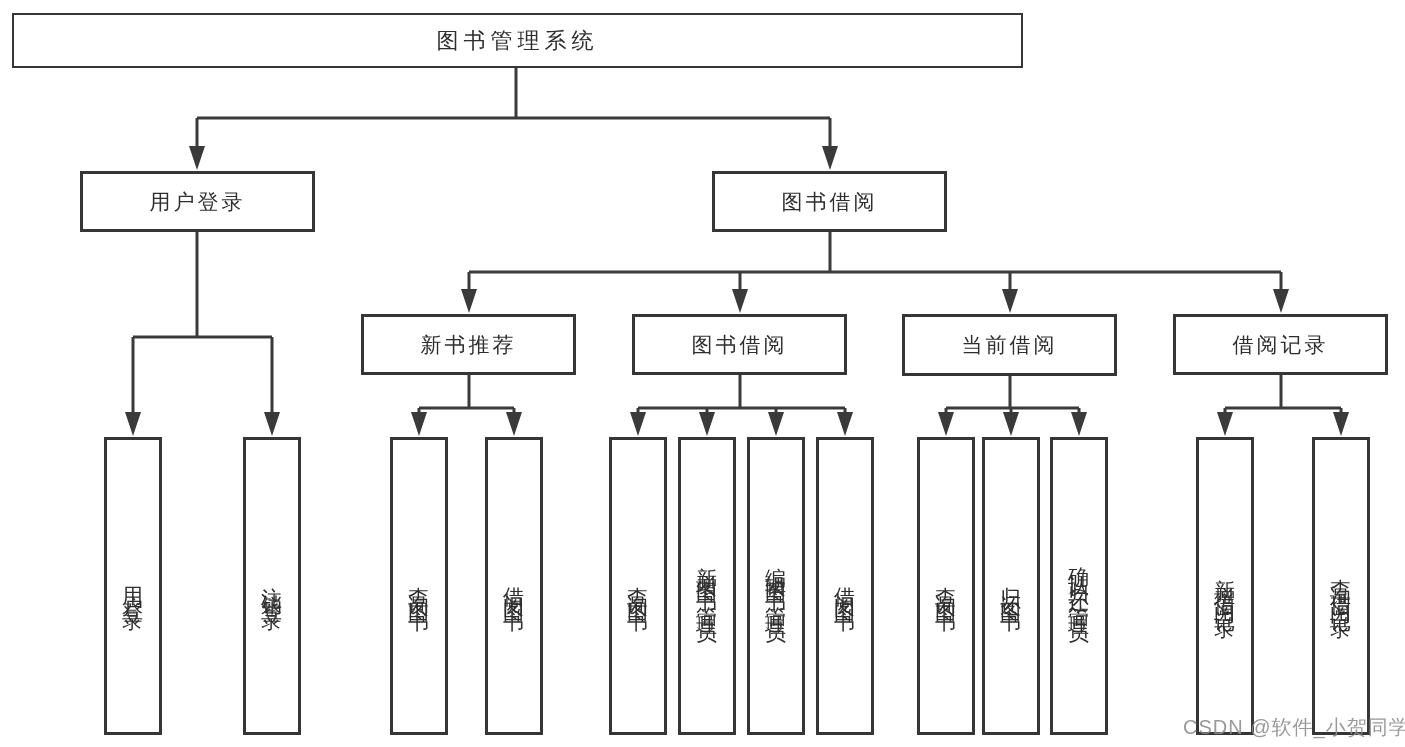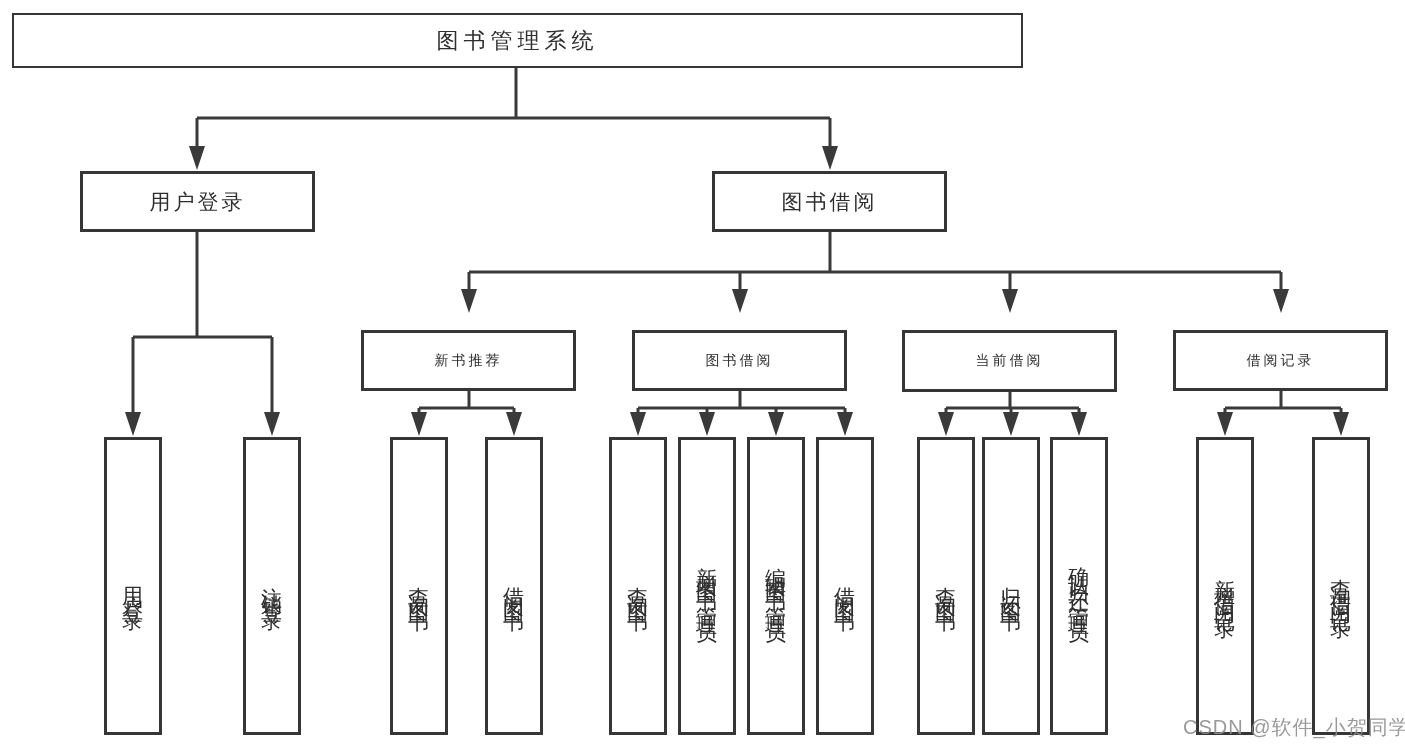--- a/index.html
+++ b/index.html
@@ -23,21 +23,21 @@
     background: #ffffff;
     border: 3px solid #363636;
     display: flex;
     align-items: center;
     justify-content: center;
     z-index: 2;
     white-space: nowrap;
   }
   .root  { border-width: 2px; font-size: 22px; letter-spacing: 5px; }
   .h2    { font-size: 21px; letter-spacing: 3px; }
-  .h3    { font-size: 14px; letter-spacing: 3px; margin-top: 16px; }
+  .h3    { font-size: 21px; letter-spacing: 3px; }
   .leaf  { width: 58px; top: 437px; height: 298px; }
   .leaf .vtext {
     writing-mode: vertical-rl;
     text-orientation: mixed;
     font-size: 21px;
     line-height: 1;
     letter-spacing: 8px;
   }
   .watermark {
     position: absolute;

